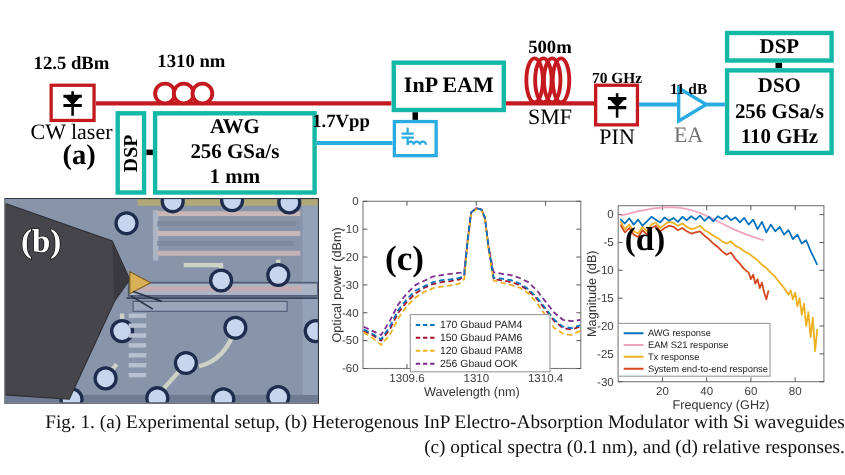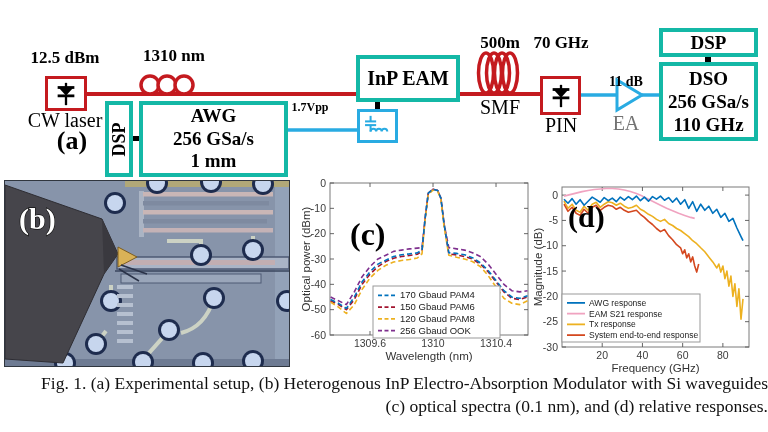--- a/index.html
+++ b/index.html
@@ -65,40 +65,40 @@
   <div class="box blackbox" style="left:105px;top:101px;width:28px;height:76px;">
     <span class="vtext">DSP</span>
   </div>
 
   <div class="box blackbox col" style="left:139px;top:101px;width:149px;height:76px;font-size:19px;line-height:1.18;">
     <span>AWG</span>
     <span>256 GSa/s</span>
     <span>1 mm</span>
   </div>
 
-  <div class="lbl b" style="left:278px;top:101px;width:64px;font-size:12px;">1.7Vpp</div>
+  <div class="lbl b" style="left:278px;top:101px;width:64px;font-size:17px;">1.7Vpp</div>
 
   <div class="box blackbox" style="left:356px;top:55px;width:104px;height:47px;font-size:20px;">
     <span>InP EAM</span>
   </div>
 
   <div class="box" style="left:357px;top:109px;width:41px;height:34px;border:3px solid #29abe2;">
     <svg width="32" height="25" viewBox="0 0 34 27" fill="none" stroke="#29abe2" stroke-width="2.2">
       <line x1="9" y1="2" x2="9" y2="8"></line>
       <line x1="3" y1="8" x2="15" y2="8"></line>
       <line x1="3" y1="12" x2="15" y2="12"></line>
       <line x1="9" y1="12" x2="9" y2="19"></line>
       <path d="M9,19 a3,3 0 0 1 6,0 a3,3 0 0 1 6,0 a3,3 0 0 1 6,0"></path>
     </svg>
   </div>
 
   <div class="lbl b" style="left:470px;top:34px;width:60px;font-size:17px;">500m</div>
   <div class="lbl" style="left:466px;top:97px;width:68px;font-size:20px;">SMF</div>
 
-  <div class="lbl b" style="left:524px;top:34px;width:74px;font-size:17px;">70 GHz</div>
+  <div class="lbl b" style="left:524px;top:65px;width:74px;font-size:14px;">70 GHz</div>
   <div class="box" style="left:540px;top:76px;width:41px;height:39px;border:3px solid #c41a1f;">
     <svg width="26" height="28" viewBox="0 0 28 26">
       <line x1="14" y1="1" x2="14" y2="6" stroke="#000" stroke-width="2.5"></line>
       <line x1="5" y1="6" x2="23" y2="6" stroke="#000" stroke-width="3"></line>
       <polygon points="6,6 22,6 14,15" fill="#000"></polygon>
       <line x1="5" y1="15" x2="23" y2="15" stroke="#000" stroke-width="3"></line>
       <line x1="14" y1="15" x2="14" y2="25" stroke="#000" stroke-width="2.5"></line>
     </svg>
   </div>
   <div class="lbl" style="left:532px;top:115px;width:58px;font-size:20px;">PIN</div>

